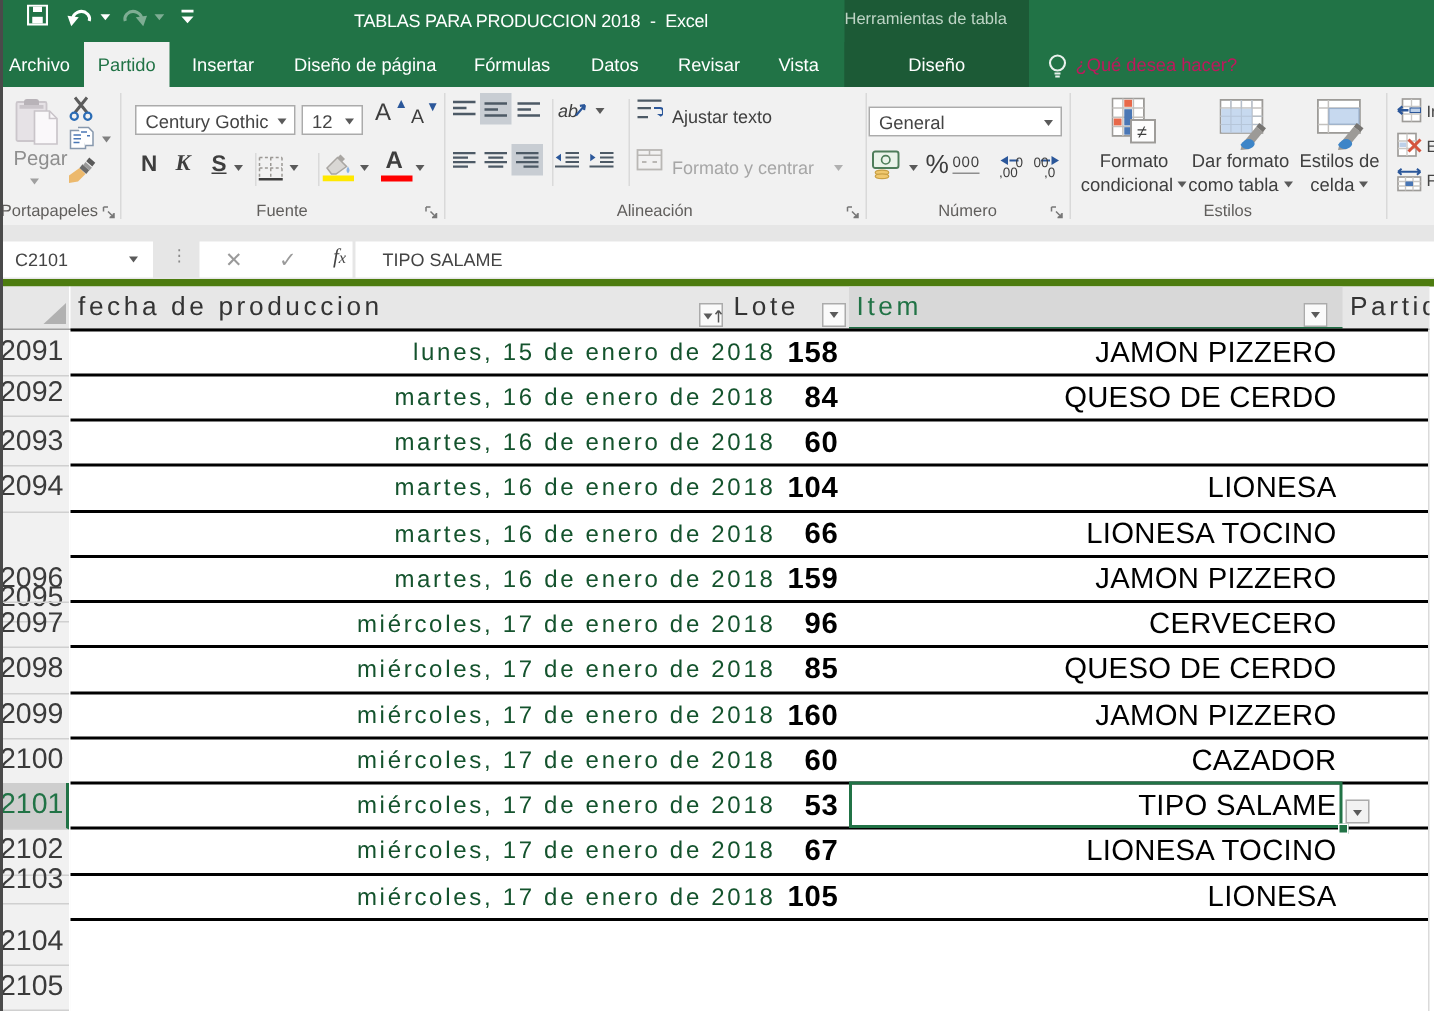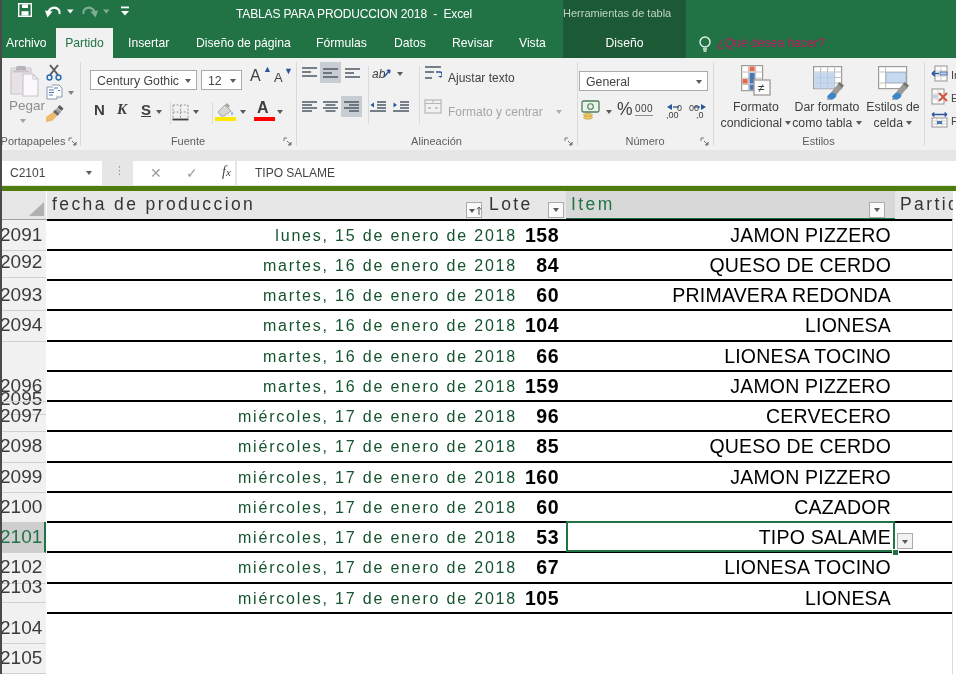--- a/index.html
+++ b/index.html
@@ -354,21 +354,20 @@
       <div class="rnum" style="top:247px;">2092</div>
       <div class="drow" style="top:249.75px">
       <div class="cell cdate">martes, 16 de enero de 2018</div>
       <div class="cell clote">84</div>
       <div class="cell citem">QUESO DE CERDO</div>
       </div>
       <div class="rnum" style="top:280px;">2093</div>
       <div class="drow" style="top:280px">
       <div class="cell cdate">martes, 16 de enero de 2018</div>
       <div class="cell clote">60</div>
-      <div class="cell citem">PRIMAVERA REDONDA</div>
       </div>
       <div class="rnum" style="top:310.25px;">2094</div>
       <div class="drow" style="top:310.25px">
       <div class="cell cdate">martes, 16 de enero de 2018</div>
       <div class="cell clote">104</div>
       <div class="cell citem">LIONESA</div>
       </div>
       <div class="rnum" style="top:360px;margin-top:24px;">2095</div>
       <div class="drow" style="top:340.5px">
       <div class="cell cdate">martes, 16 de enero de 2018</div>

